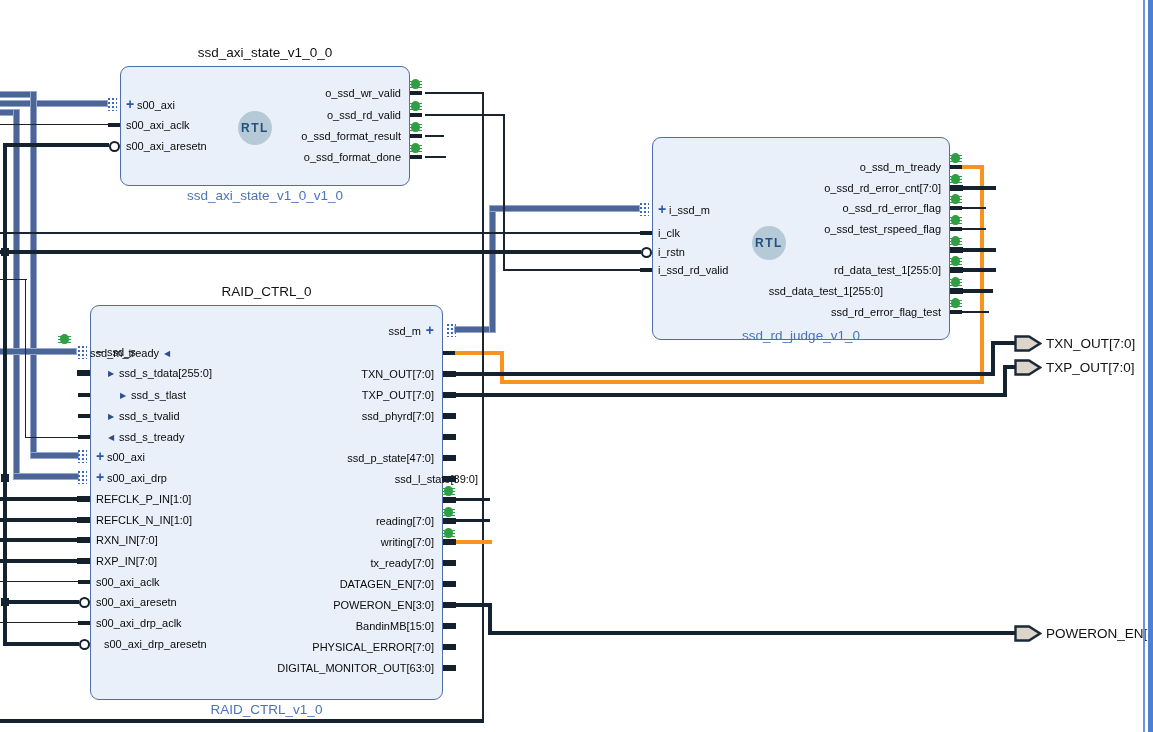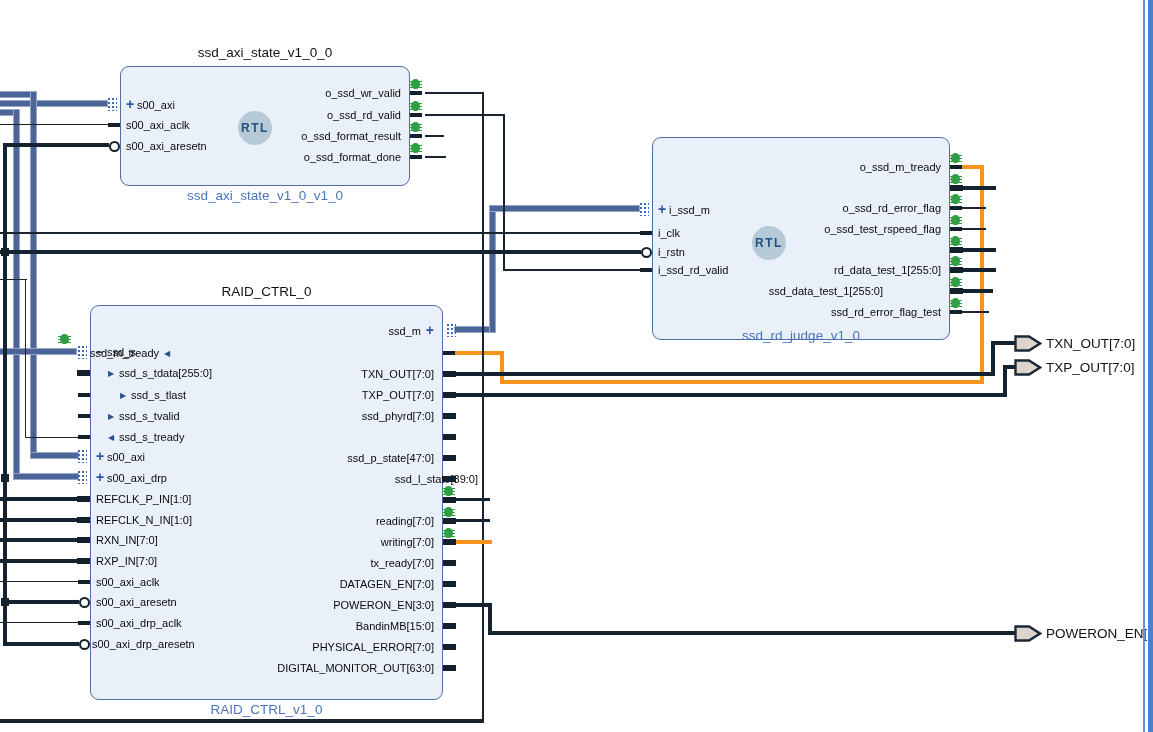--- a/index.html
+++ b/index.html
@@ -151,20 +151,21 @@
     <div class="conn" style="left: 638px; top: 201px;"></div>
     <div class="prow" style="left: 658px; top: 225px; height: 16px;"><span>i_clk</span></div>
     <div class="stub" style="left: 640px; top: 231px; width: 12px; height: 4px;"></div>
     <div class="prow" style="left: 658px; top: 244px; height: 16px;"><span>i_rstn</span></div>
     <div class="ring" style="left: 641px; top: 247px;"></div>
     <div class="prow" style="left: 658px; top: 262px; height: 16px;"><span>i_ssd_rd_valid</span></div>
     <div class="stub" style="left: 640px; top: 268px; width: 12px; height: 4px;"></div>
     <div class="prow" style="text-align: right; left: 652px; top: 159px; width: 289px; height: 16px;"><span>o_ssd_m_tready</span></div>
     <div class="stub" style="left: 950px; top: 165px; width: 12px; height: 4px;"></div>
     <div class="bug" style="left: 951px; top: 153px;"></div>
+    <div class="prow" style="text-align: right; left: 652px; top: 180px; width: 289px; height: 16px;"><span>o_ssd_rd_error_cnt[7:0]</span></div>
     <div class="stub" style="left: 950px; top: 185px; width: 13px; height: 6px;"></div>
     <div class="bug" style="left: 951px; top: 174px;"></div>
     <div class="prow" style="text-align: right; left: 652px; top: 200px; width: 289px; height: 16px;"><span>o_ssd_rd_error_flag</span></div>
     <div class="stub" style="left: 950px; top: 206px; width: 12px; height: 4px;"></div>
     <div class="bug" style="left: 951px; top: 194px;"></div>
     <div class="prow" style="text-align: right; left: 652px; top: 221px; width: 289px; height: 16px;"><span>o_ssd_test_rspeed_flag</span></div>
     <div class="stub" style="left: 950px; top: 227px; width: 12px; height: 4px;"></div>
     <div class="bug" style="left: 951px; top: 215px;"></div>
     <div class="stub" style="left: 950px; top: 247px; width: 13px; height: 6px;"></div>
     <div class="bug" style="left: 951px; top: 236px;"></div>
@@ -201,21 +202,21 @@
     <div class="prow" style="left: 96px; top: 532px; height: 16px;"><span>RXN_IN[7:0]</span></div>
     <div class="stub" style="left: 77px; top: 537px; width: 13px; height: 6px;"></div>
     <div class="prow" style="left: 96px; top: 553px; height: 16px;"><span>RXP_IN[7:0]</span></div>
     <div class="stub" style="left: 77px; top: 558px; width: 13px; height: 6px;"></div>
     <div class="prow" style="left: 96px; top: 574px; height: 16px;"><span>s00_axi_aclk</span></div>
     <div class="stub" style="left: 78px; top: 580px; width: 12px; height: 4px;"></div>
     <div class="prow" style="left: 96px; top: 594px; height: 16px;"><span>s00_axi_aresetn</span></div>
     <div class="ring" style="left: 79px; top: 597px;"></div>
     <div class="prow" style="left: 96px; top: 615px; height: 16px;"><span>s00_axi_drp_aclk</span></div>
     <div class="stub" style="left: 78px; top: 621px; width: 12px; height: 4px;"></div>
-    <div class="prow" style="left: 92px; top: 636px; height: 16px;"><span>s00_axi_drp_aresetn</span></div>
+    <div class="prow" style="left: 104px; top: 636px; height: 16px;"><span>s00_axi_drp_aresetn</span></div>
     <div class="ring" style="left: 79px; top: 639px;"></div>
     <div class="prow" style="text-align: right; left: 90px; top: 322px; width: 344px; height: 16px;"><span>ssd_m</span><span class="plus-r">+</span></div>
     <div class="conn" style="left: 445px; top: 322px;"></div>
     <div class="prow" style="left: 90px; top: 345px; width: 344px; height: 16px;"><span>ssd_m_tready</span><span class="tri-r">◀</span></div>
     <div class="stub" style="left: 443px; top: 351px; width: 12px; height: 4px;"></div>
     <div class="prow" style="text-align: right; left: 90px; top: 366px; width: 344px; height: 16px;"><span>TXN_OUT[7:0]</span></div>
     <div class="stub" style="left: 443px; top: 371px; width: 13px; height: 6px;"></div>
     <div class="prow" style="text-align: right; left: 90px; top: 387px; width: 344px; height: 16px;"><span>TXP_OUT[7:0]</span></div>
     <div class="stub" style="left: 443px; top: 392px; width: 13px; height: 6px;"></div>
     <div class="prow" style="text-align: right; left: 90px; top: 408px; width: 344px; height: 16px;"><span>ssd_phyrd[7:0]</span></div>

